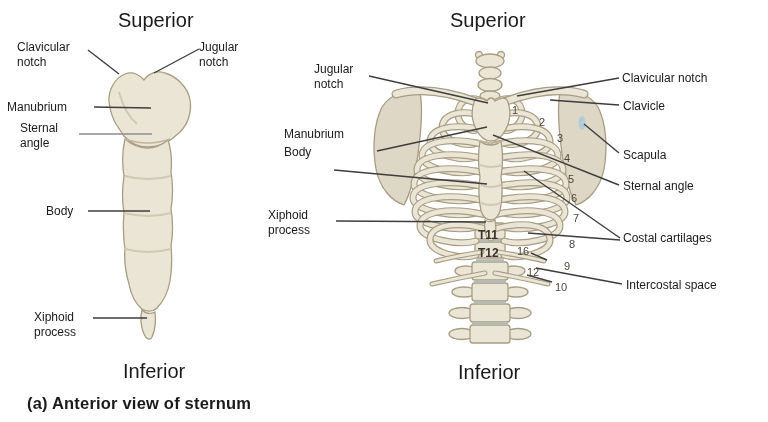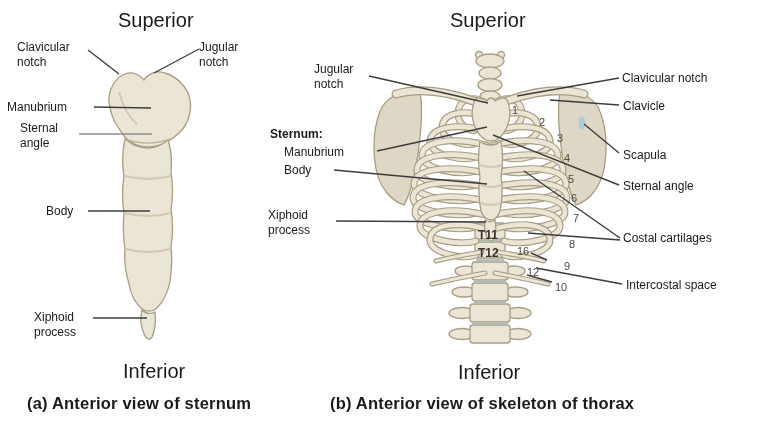--- a/index.html
+++ b/index.html
@@ -275,21 +275,20 @@
   <div class="label" style="left:20px;top:121px;width:58px;">Sternal angle</div>
   <div class="label nowrap" style="left:46px;top:204px;">Body</div>
   <div class="label" style="left:34px;top:310px;width:62px;">Xiphoid process</div>
   <div class="orient" style="left:123px;top:360px;">Inferior</div>
   <div class="caption" style="left:27px;top:394px;">(a) Anterior view of sternum</div>
 
   <div class="orient" style="left:450px;top:9px;">Superior</div>
   <div class="label" style="left:314px;top:62px;width:58px;">Jugular notch</div>
 
   <div class="label sternum-block" style="left:270px;top:125px;">
-    <div class="bold">Sternum:</div>
     <div class="indent">Manubrium</div>
     <div class="indent">Body</div>
   </div>
 
   <div class="label" style="left:268px;top:208px;width:62px;">Xiphoid process</div>
 
   <div class="label nowrap" style="left:622px;top:71px;">Clavicular notch</div>
   <div class="label nowrap" style="left:623px;top:99px;">Clavicle</div>
   <div class="label nowrap" style="left:623px;top:148px;">Scapula</div>
   <div class="label nowrap" style="left:623px;top:179px;">Sternal angle</div>
@@ -306,15 +305,14 @@
   <span class="ribnum" style="left:569px;top:238px;">8</span>
   <span class="ribnum" style="left:564px;top:260px;">9</span>
   <span class="ribnum" style="left:555px;top:281px;">10</span>
   <span class="ribnum" style="left:517px;top:245px;">16</span>
   <span class="ribnum" style="left:527px;top:266px;">12</span>
 
   <span class="vlabel" style="left:478px;top:228px;">T11</span>
   <span class="vlabel" style="left:478px;top:246px;">T12</span>
 
   <div class="orient" style="left:458px;top:361px;">Inferior</div>
-  <div class="caption" style="left:330px;top:394px;">(b) Anterior view of skeleton of thorax</div>
 
 </div>
 
 </body></html>

